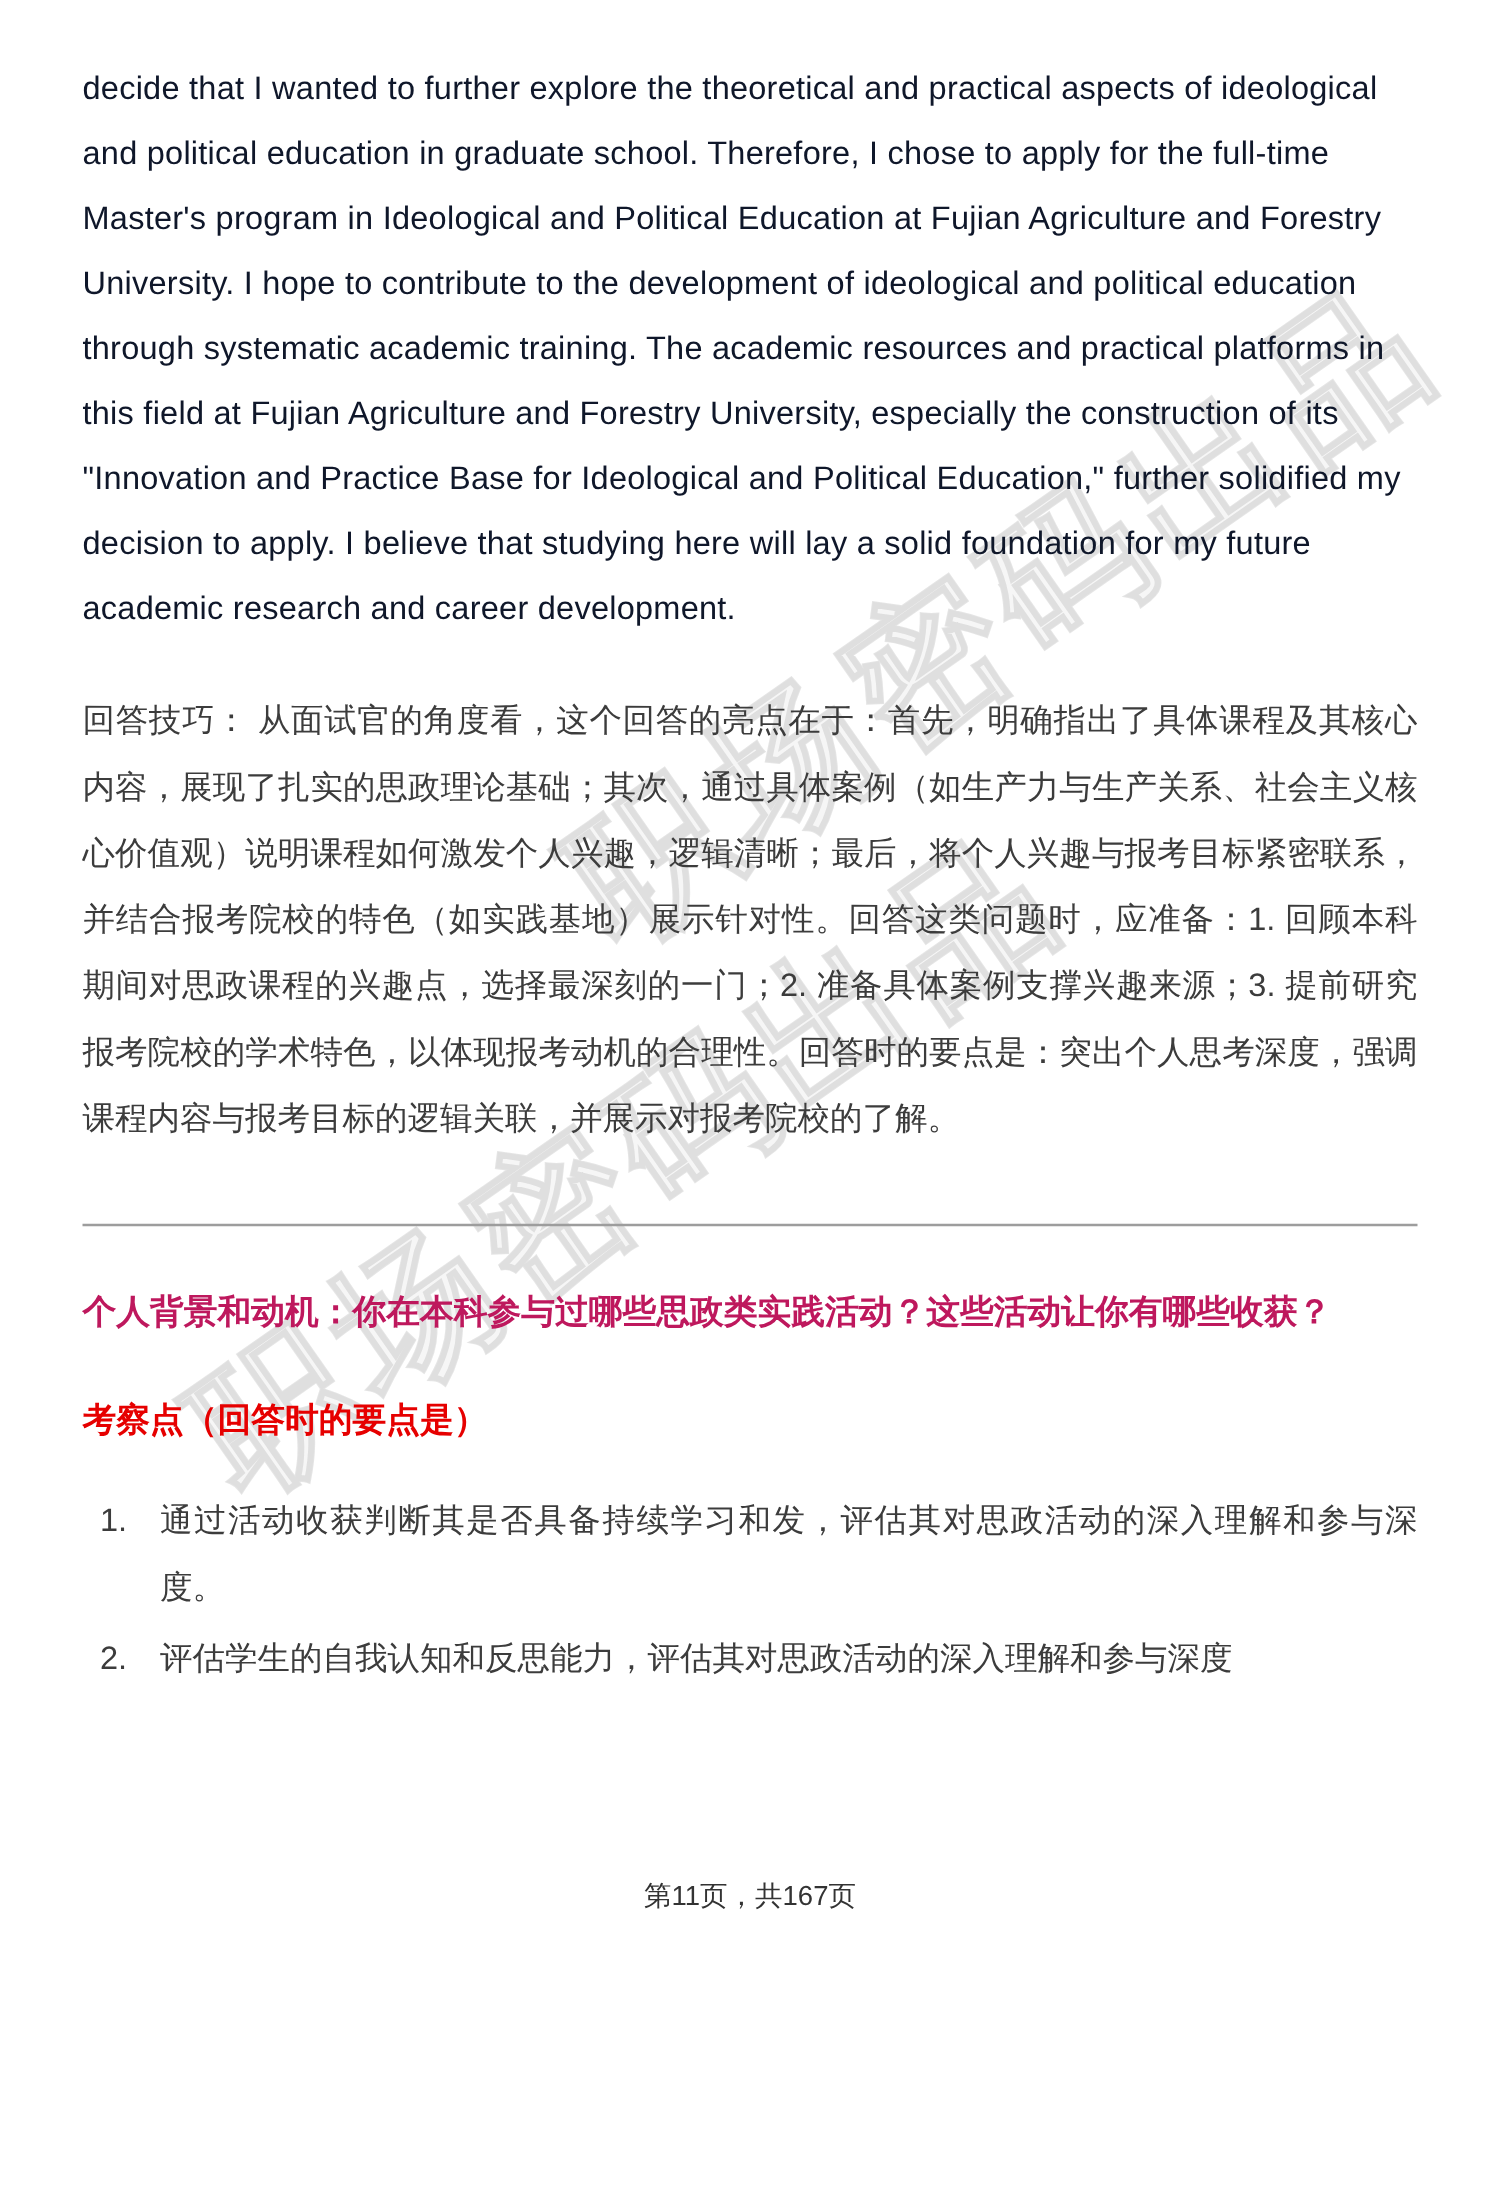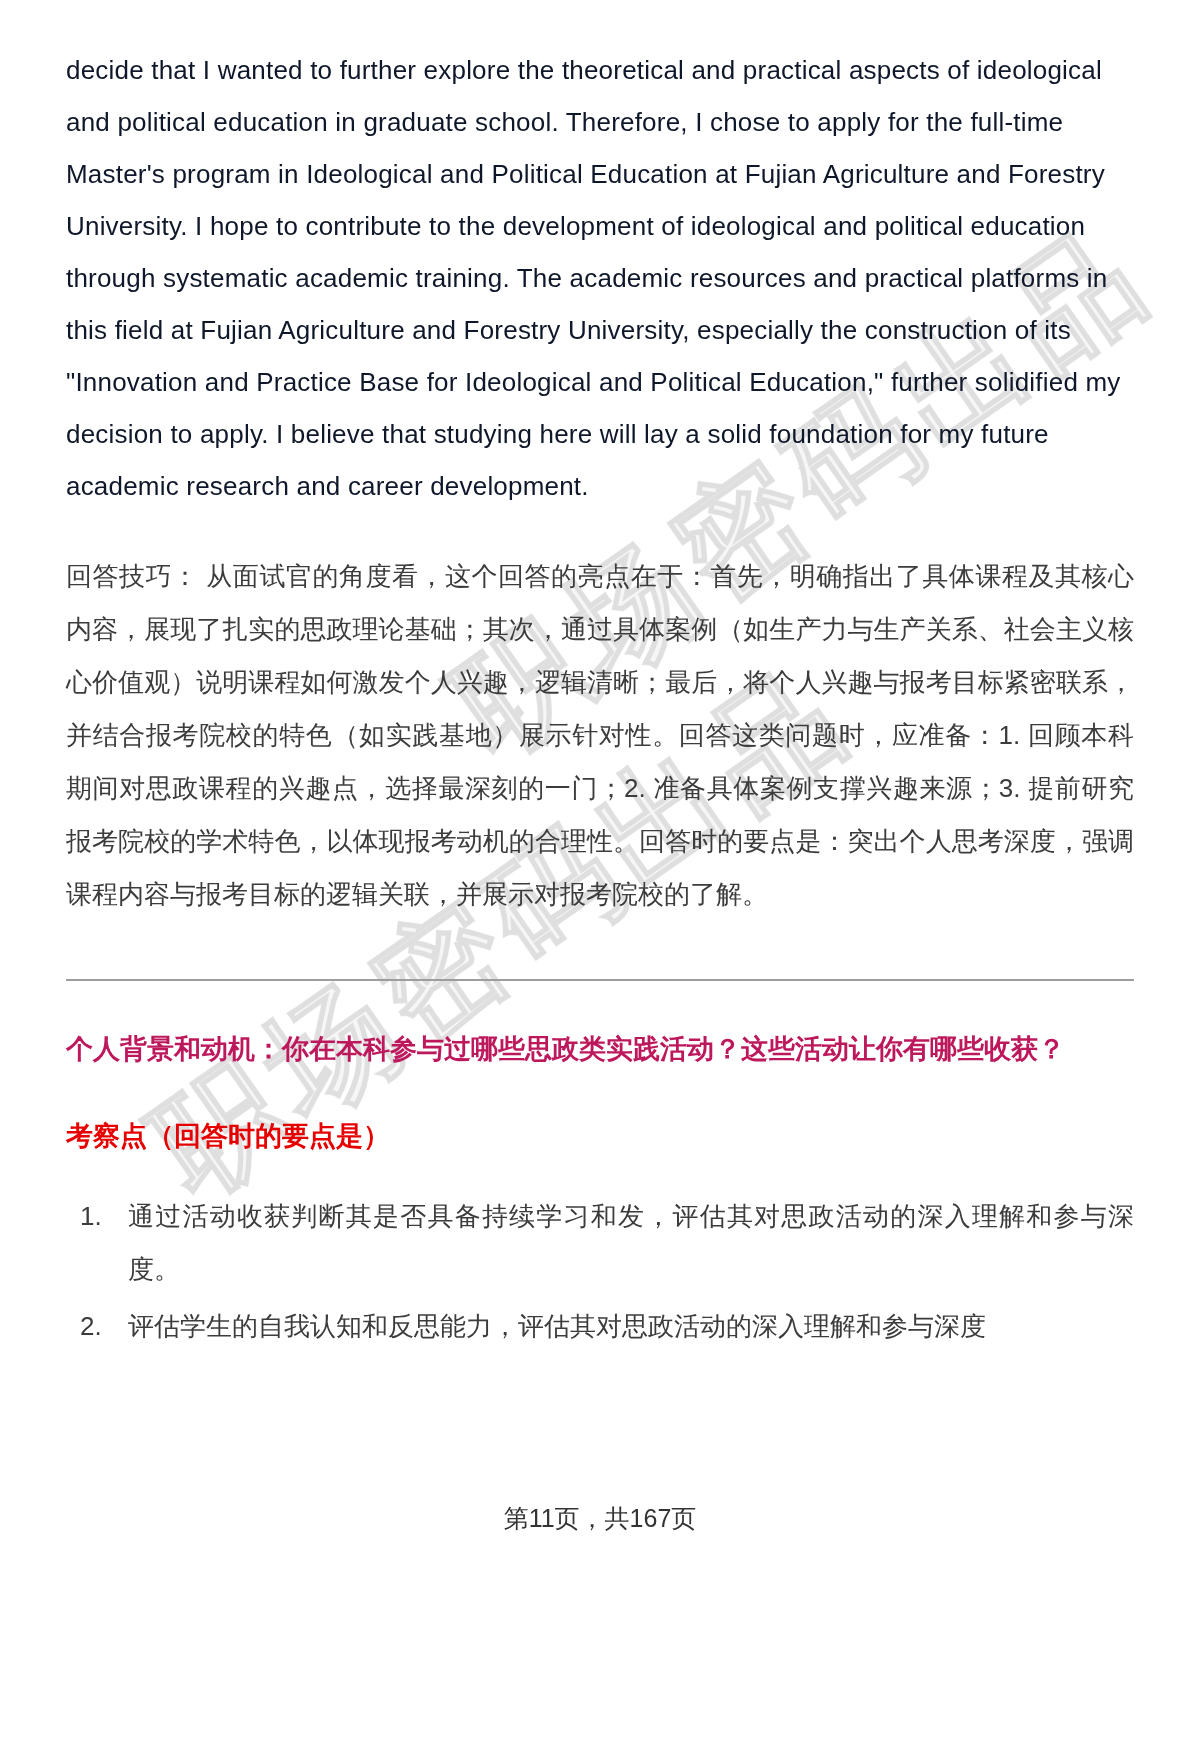--- a/index.html
+++ b/index.html
@@ -79,21 +79,21 @@
   .list-item .txt {
     flex: 1;
     text-align: justify;
   }
   .footer {
     position: absolute;
     left: 0;
     right: 0;
     top: 1502px;
     text-align: center;
-    font-size: 25px;
+    font-size: 22px;
     color: #333333;
     z-index: 2;
   }
   .watermark {
     position: absolute;
     z-index: 1;
     font-size: 125px;
     font-weight: 700;
     letter-spacing: 10px;
     white-space: nowrap;

